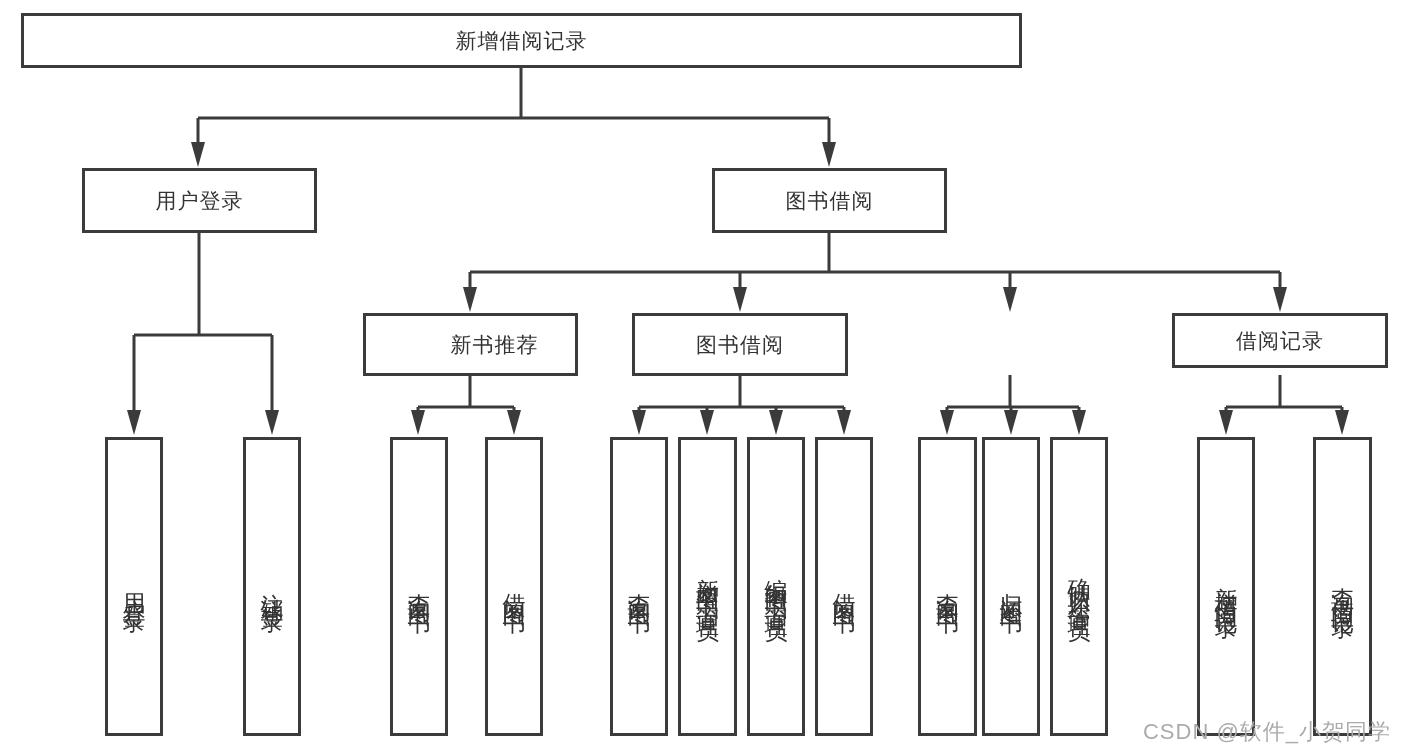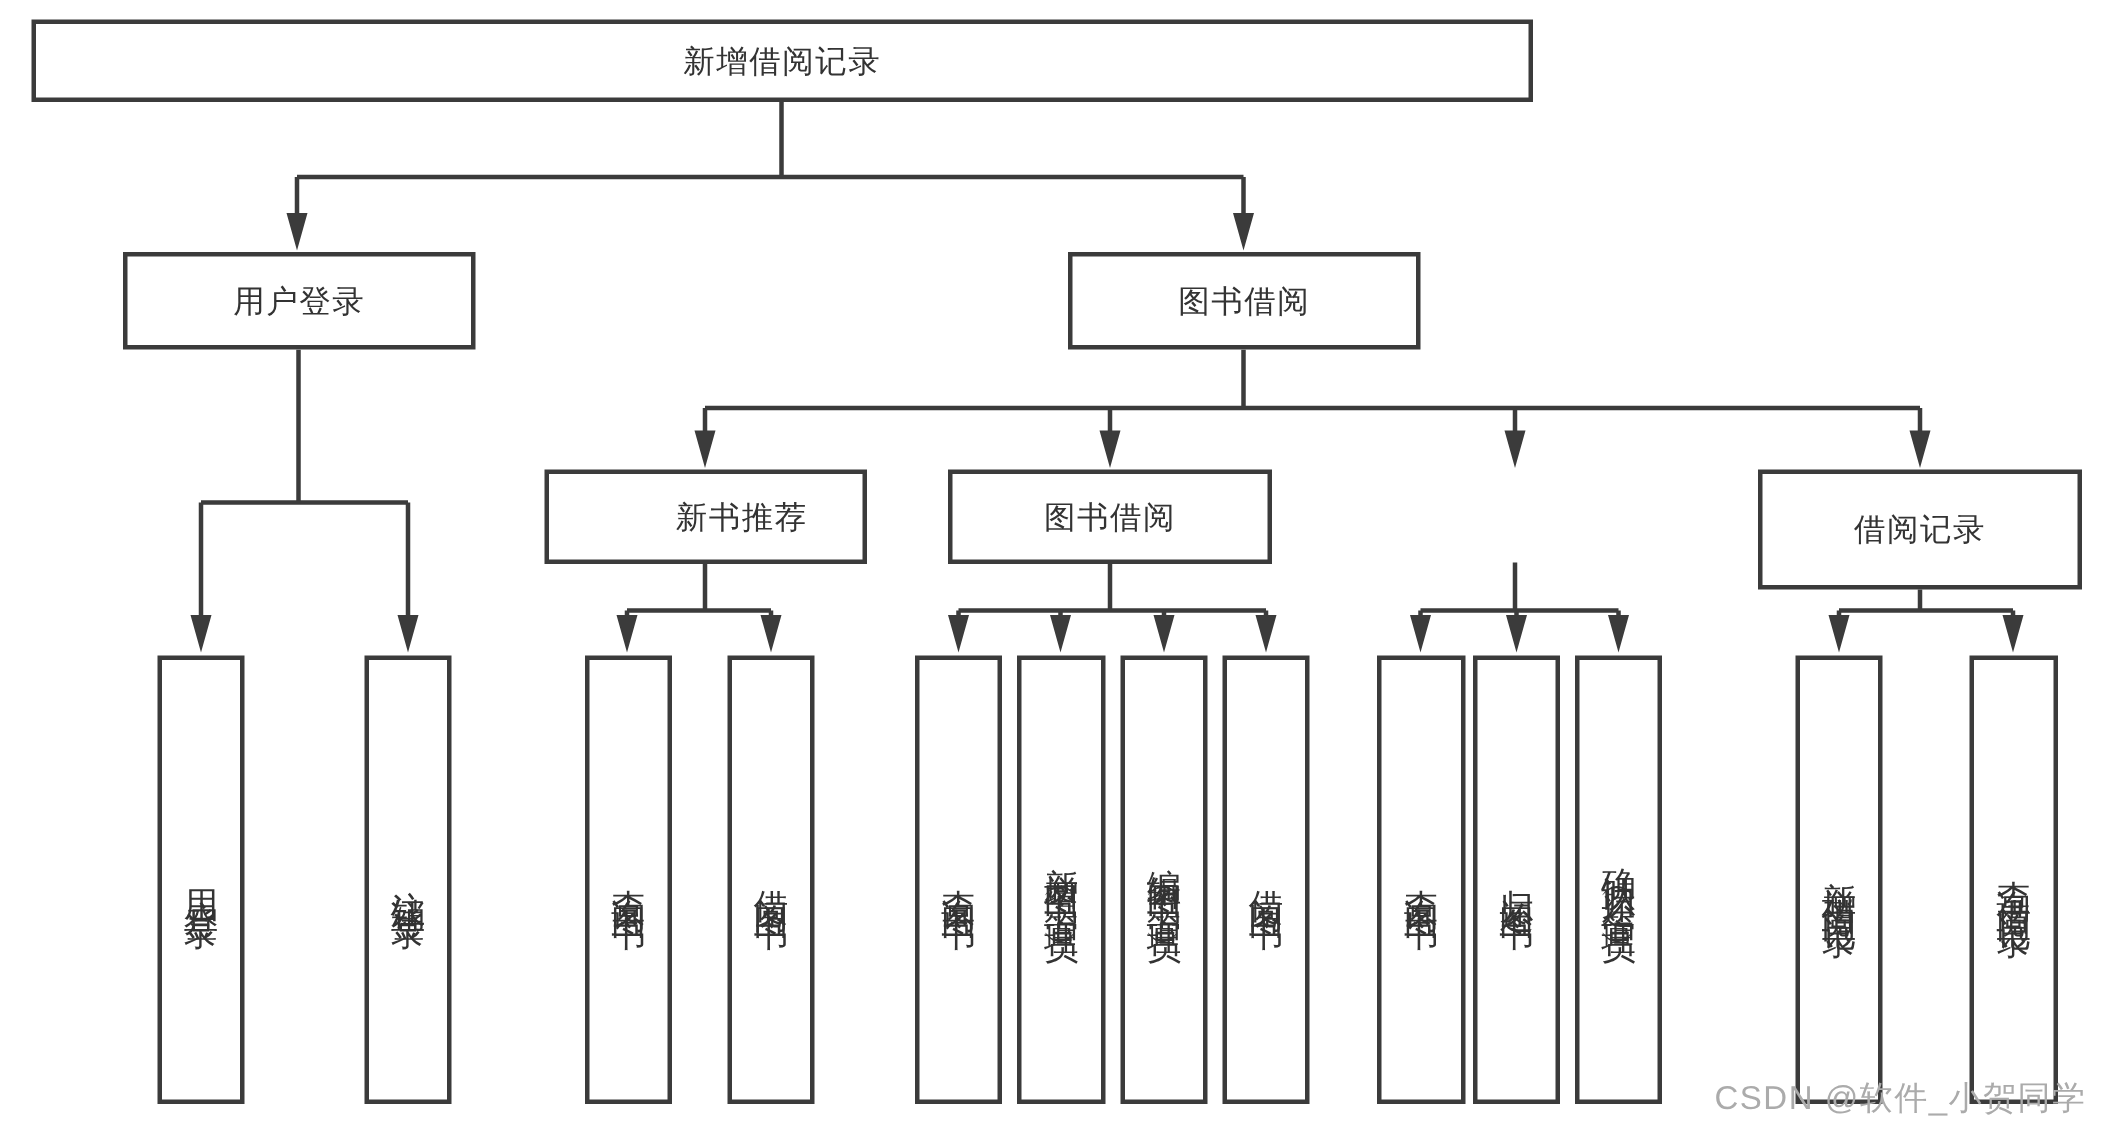--- a/index.html
+++ b/index.html
@@ -76,21 +76,21 @@
   <div class="box" style="left:712px;top:168px;width:235px;height:65px;">
     <span>图书借阅</span>
   </div>
 
   <div class="box" style="left:363px;top:313px;width:215px;height:63px;padding-left:48px;">
     <span>新书推荐</span>
   </div>
   <div class="box" style="left:632px;top:313px;width:216px;height:63px;">
     <span>图书借阅</span>
   </div>
-  <div class="box" style="left:1172px;top:313px;width:216px;height:80px;text-align:right;">
+  <div class="box" style="left:1172px;top:313px;width:216px;height:55px;text-align:right;">
     <span>借阅记录</span>
   </div>
 
   <div class="box leaf" style="left:105px;top:437px;width:58px;height:299px;">用户登录</div>
   <div class="box leaf" style="left:243px;top:437px;width:58px;height:299px;">注销登录</div>
 
   <div class="box leaf" style="left:390px;top:437px;width:58px;height:299px;">查询图书</div>
   <div class="box leaf" style="left:485px;top:437px;width:58px;height:299px;">借阅图书</div>
 
   <div class="box leaf" style="left:610px;top:437px;width:58px;height:299px;">查询图书</div>

